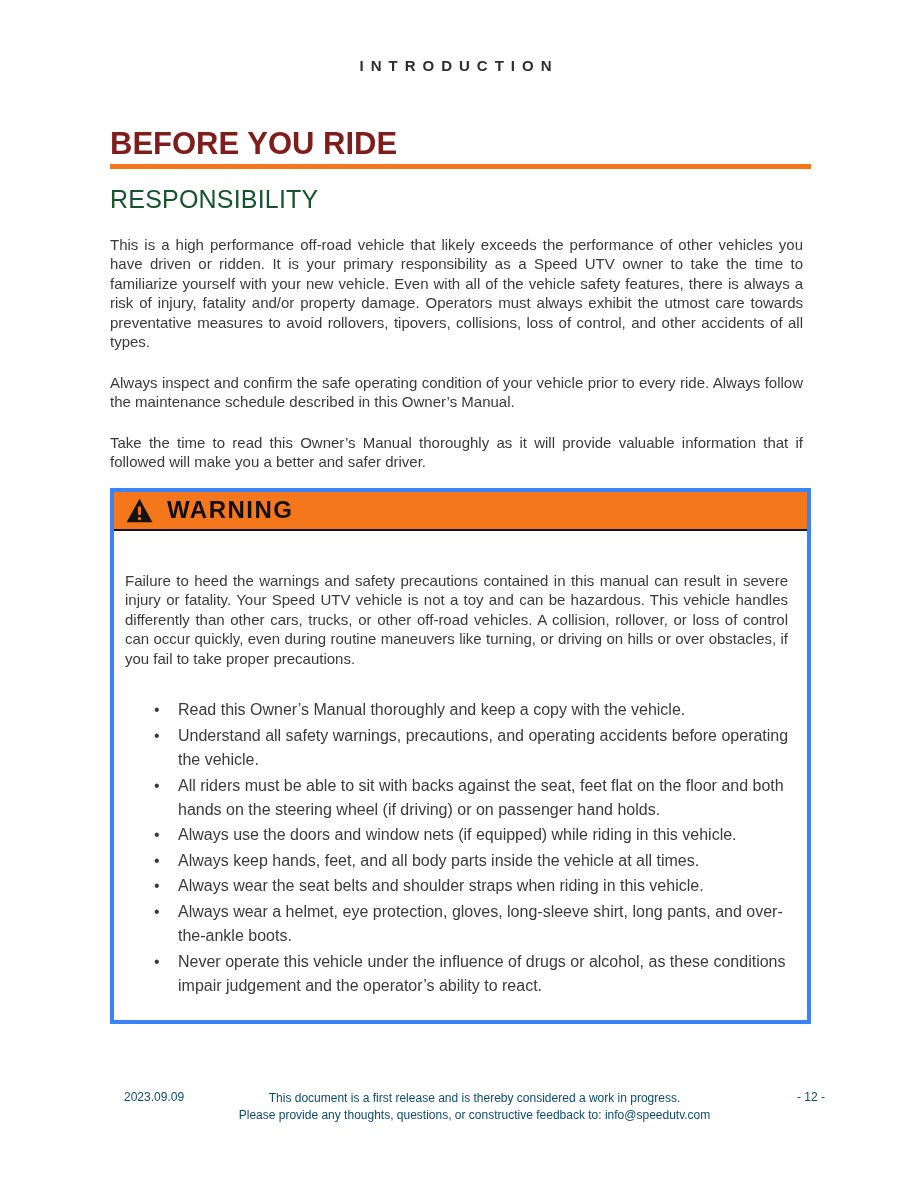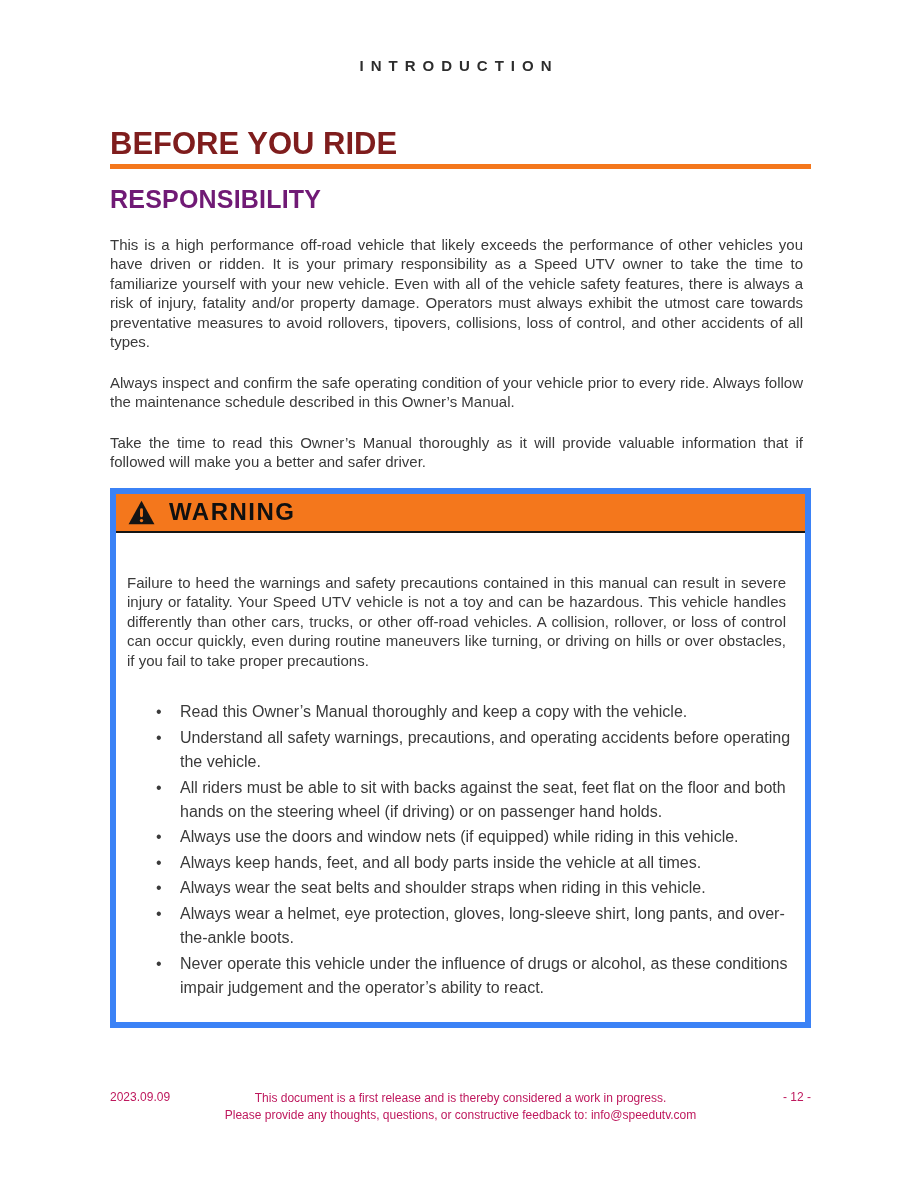--- a/index.html
+++ b/index.html
@@ -35,34 +35,34 @@
     color: #7f1d1d;
   }
   .title-rule {
     height: 5px;
     background: #f4771c;
     margin-top: 2px;
   }
   .section-heading {
     margin: 16px 0 0 0;
     font-size: 25px;
-    font-weight: 700;
-    color: #701a75;
+    font-weight: 400;
+    color: #14532d;
     letter-spacing: 0.2px;
   }
   p.body {
     font-size: 15px;
     line-height: 1.3;
     text-align: justify;
     color: #3a3a3a;
     margin: 21px 8px 0 0;
   }
   .warning-box {
     margin-top: 16px;
-    border: 6px solid #3b82f6;
+    border: 4px solid #3b82f6;
     background: #ffffff;
   }
   .warning-header {
     display: flex;
     align-items: center;
     gap: 14px;
     background: #f4771c;
     border-bottom: 2px solid #141414;
     height: 37px;
     padding: 0 12px;
@@ -97,28 +97,28 @@
     left: 2px;
     top: 0;
     color: #3a3a3a;
   }
   .must {
     font-weight: 700;
     text-decoration: underline;
   }
   .footer {
     position: absolute;
-    left: 110px;
+    left: 124px;
     bottom: 64px;
     width: 701px;
     display: flex;
     justify-content: space-between;
     align-items: flex-start;
     font-size: 12px;
-    color: #be185d;
+    color: #0c4a6e;
   }
   .footer-date { width: 100px; text-align: left; }
   .footer-note { flex: 1; text-align: center; line-height: 1.4; }
   .footer-page-number { width: 100px; text-align: right; }
 </style>
 </head>
 <body>
 
 <div class="page">
 

